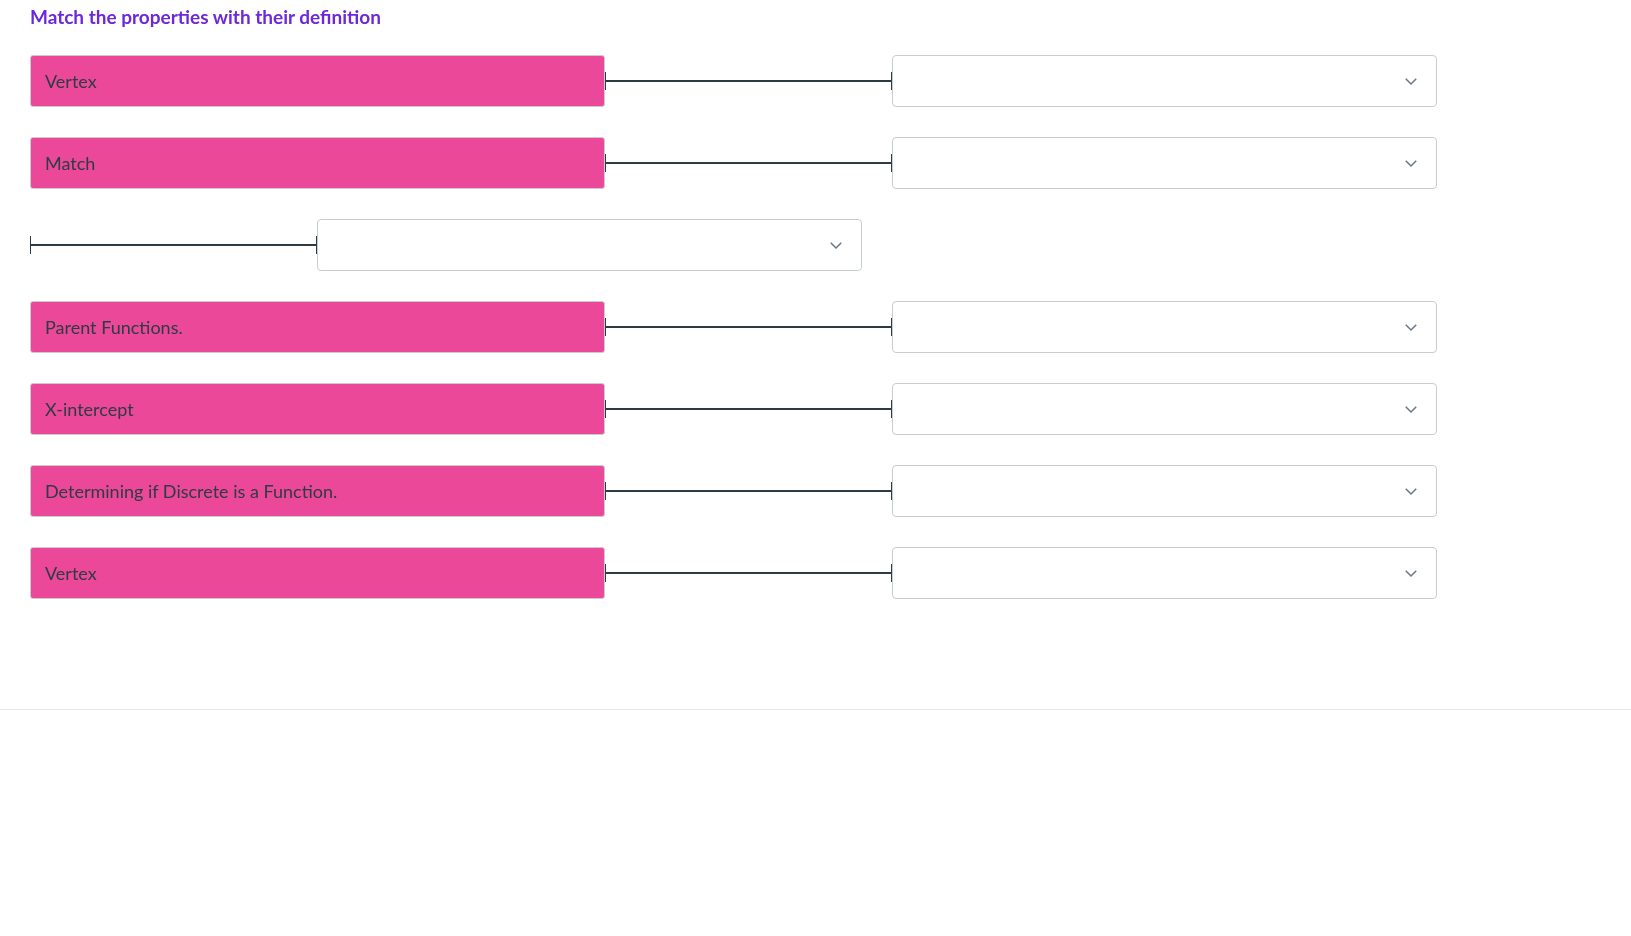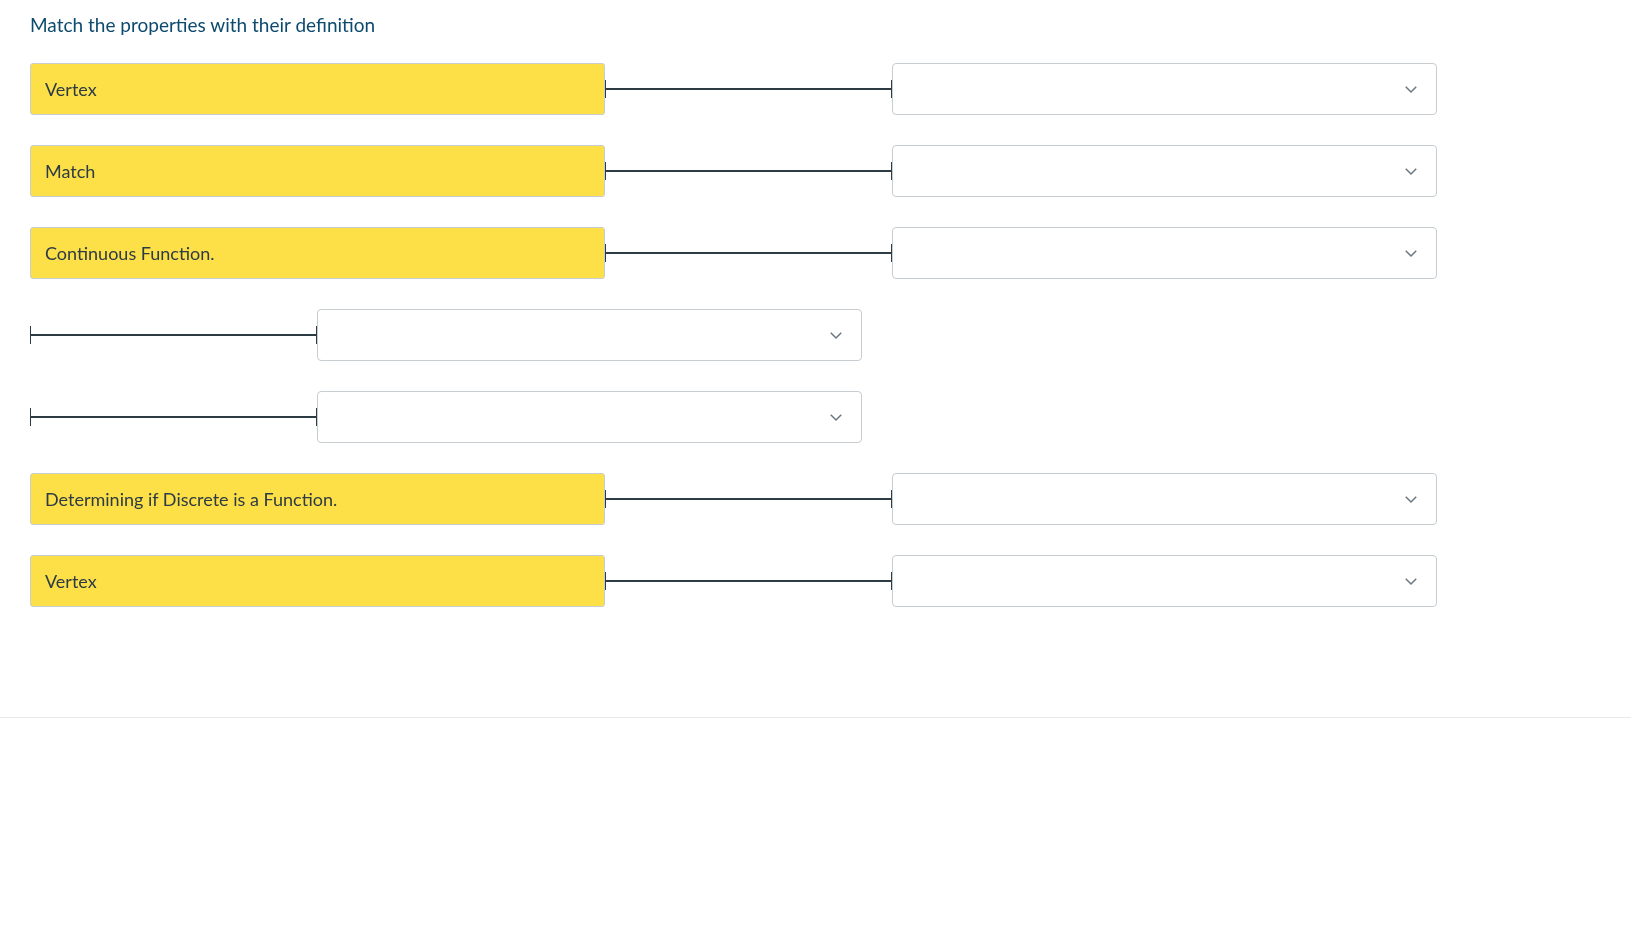--- a/index.html
+++ b/index.html
@@ -12,34 +12,34 @@
     color: #2D3B45;
     background: #ffffff;
     width: 1631px;
   }
   .container {
     padding: 0 30px 30px 30px;
   }
   .question-text {
     font-size: 19px;
     line-height: 1.4;
-    color: #0c4a6e;
-    margin: 12px 0 24px 0;
-    font-weight: 400;
+    color: #6d28d9;
+    margin: 4px 0 24px 0;
+    font-weight: 700;
   }
   .match-row {
     display: flex;
     align-items: center;
     margin-bottom: 30px;
     height: 52px;
   }
   .term-box {
     width: 575px;
     height: 52px;
-    background: #fde047;
+    background: #ec4899;
     border: 1px solid #C7CDD1;
     border-radius: 3px;
     display: flex;
     align-items: center;
     padding: 0 14px;
     font-size: 18px;
     color: #2D3B45;
     flex-shrink: 0;
   }
   .connector {
@@ -126,57 +126,60 @@
         <div class="dropdown">
           <span style="flex: 1 1 0%;"></span>
           <span class="chevron">
 <svg viewBox="0 0 24 24" fill="none" stroke="#6B7780" stroke-width="2">
   <polyline points="5 9 12 16 19 9"></polyline>
 </svg>
           </span>
         </div>
       </div>
       <div class="match-row">
-        <div class="term-box">
-          <span>Continuous Function.</span>
-        </div>
-        <div class="connector">
-<svg viewBox="0 0 287 52" preserveAspectRatio="none">
-  <line x1="0" y1="17" x2="0" y2="35" stroke="#2D3B45" stroke-width="2"></line>
-  <line x1="287" y1="17" x2="287" y2="35" stroke="#2D3B45" stroke-width="2"></line>
-  <line x1="0" y1="26" x2="287" y2="26" stroke="#2D3B45" stroke-width="2"></line>
-</svg>
-        </div>
-        <div class="dropdown">
-          <span style="flex: 1 1 0%;"></span>
-          <span class="chevron">
-<svg viewBox="0 0 24 24" fill="none" stroke="#6B7780" stroke-width="2">
-  <polyline points="5 9 12 16 19 9"></polyline>
-</svg>
-          </span>
-        </div>
-      </div>
-      <div class="match-row">
-        <div class="connector">
-<svg viewBox="0 0 287 52" preserveAspectRatio="none">
-  <line x1="0" y1="17" x2="0" y2="35" stroke="#2D3B45" stroke-width="2"></line>
-  <line x1="287" y1="17" x2="287" y2="35" stroke="#2D3B45" stroke-width="2"></line>
-  <line x1="0" y1="26" x2="287" y2="26" stroke="#2D3B45" stroke-width="2"></line>
-</svg>
-        </div>
-        <div class="dropdown">
-          <span style="flex: 1 1 0%;"></span>
-          <span class="chevron">
-<svg viewBox="0 0 24 24" fill="none" stroke="#6B7780" stroke-width="2">
-  <polyline points="5 9 12 16 19 9"></polyline>
-</svg>
-          </span>
-        </div>
-      </div>
-      <div class="match-row">
+        <div class="connector">
+<svg viewBox="0 0 287 52" preserveAspectRatio="none">
+  <line x1="0" y1="17" x2="0" y2="35" stroke="#2D3B45" stroke-width="2"></line>
+  <line x1="287" y1="17" x2="287" y2="35" stroke="#2D3B45" stroke-width="2"></line>
+  <line x1="0" y1="26" x2="287" y2="26" stroke="#2D3B45" stroke-width="2"></line>
+</svg>
+        </div>
+        <div class="dropdown">
+          <span style="flex: 1 1 0%;"></span>
+          <span class="chevron">
+<svg viewBox="0 0 24 24" fill="none" stroke="#6B7780" stroke-width="2">
+  <polyline points="5 9 12 16 19 9"></polyline>
+</svg>
+          </span>
+        </div>
+      </div>
+      <div class="match-row">
+        <div class="term-box">
+          <span>Parent Functions.</span>
+        </div>
+        <div class="connector">
+<svg viewBox="0 0 287 52" preserveAspectRatio="none">
+  <line x1="0" y1="17" x2="0" y2="35" stroke="#2D3B45" stroke-width="2"></line>
+  <line x1="287" y1="17" x2="287" y2="35" stroke="#2D3B45" stroke-width="2"></line>
+  <line x1="0" y1="26" x2="287" y2="26" stroke="#2D3B45" stroke-width="2"></line>
+</svg>
+        </div>
+        <div class="dropdown">
+          <span style="flex: 1 1 0%;"></span>
+          <span class="chevron">
+<svg viewBox="0 0 24 24" fill="none" stroke="#6B7780" stroke-width="2">
+  <polyline points="5 9 12 16 19 9"></polyline>
+</svg>
+          </span>
+        </div>
+      </div>
+      <div class="match-row">
+        <div class="term-box">
+          <span>X-intercept</span>
+        </div>
         <div class="connector">
 <svg viewBox="0 0 287 52" preserveAspectRatio="none">
   <line x1="0" y1="17" x2="0" y2="35" stroke="#2D3B45" stroke-width="2"></line>
   <line x1="287" y1="17" x2="287" y2="35" stroke="#2D3B45" stroke-width="2"></line>
   <line x1="0" y1="26" x2="287" y2="26" stroke="#2D3B45" stroke-width="2"></line>
 </svg>
         </div>
         <div class="dropdown">
           <span style="flex: 1 1 0%;"></span>
           <span class="chevron">

